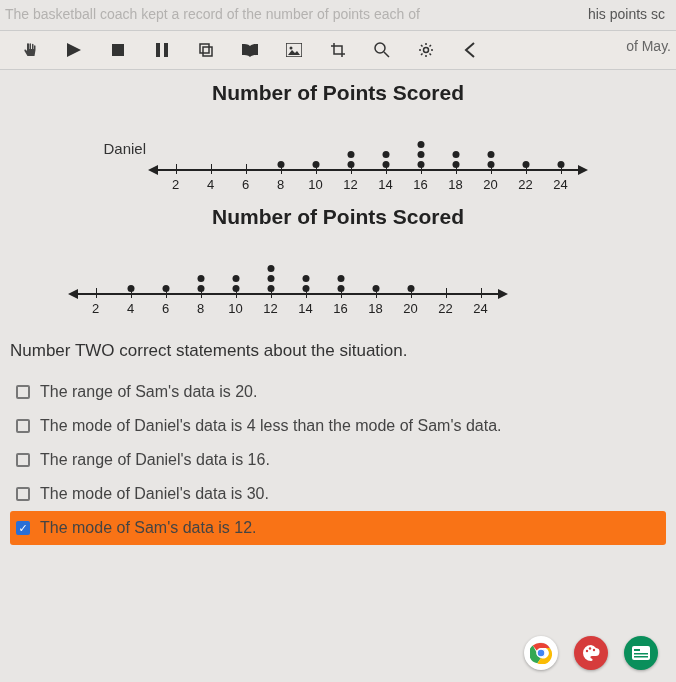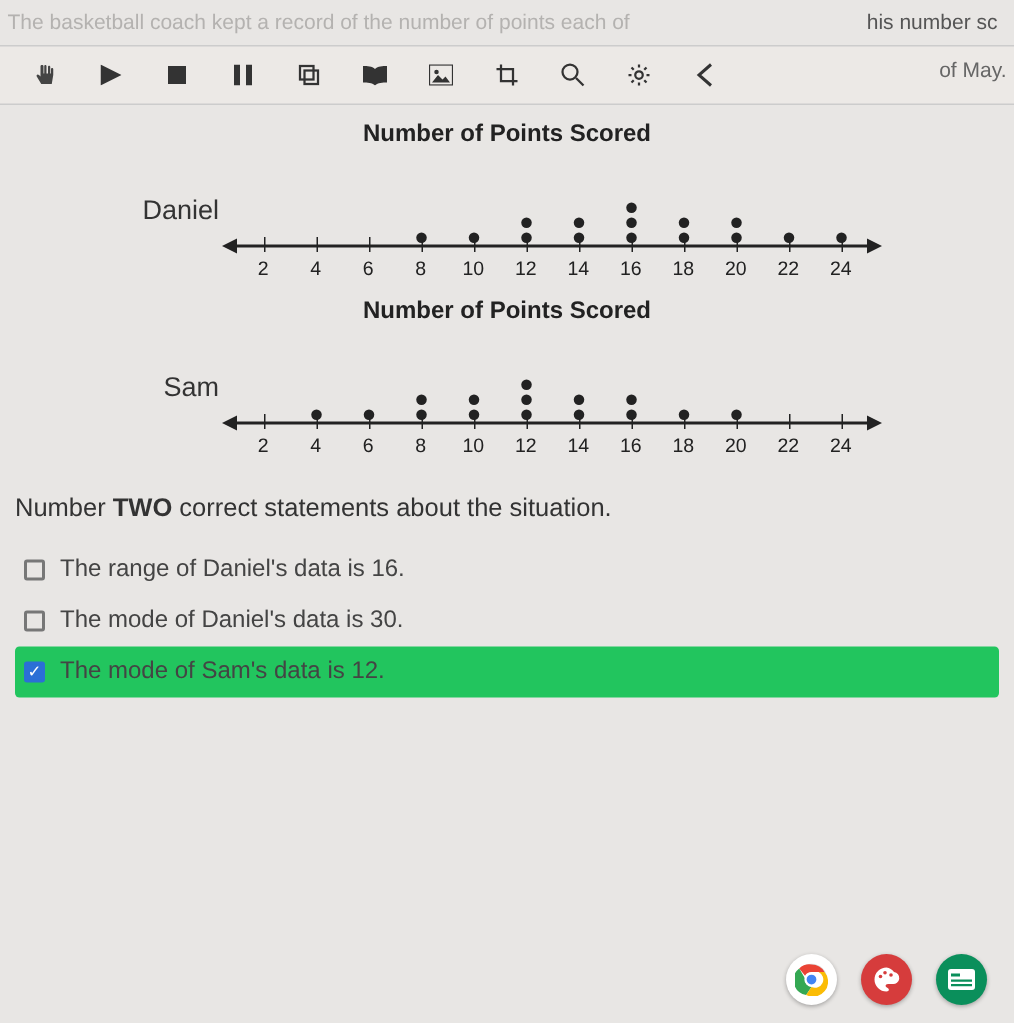--- a/index.html
+++ b/index.html
@@ -20,57 +20,57 @@
     border-top:1px solid #ccc; border-bottom:1px solid #ccc;
     display:flex; align-items:center; padding:0 20px; gap:24px;
     background:#ece9e6;
   }
   .toolbar .tb-icon { width:20px; height:20px; display:flex; align-items:center; justify-content:center; color:#333; }
   .tool-right-text { position:absolute; right:5px; top:38px; font-size:14px; color:#666; }
 
   .content { position:absolute; top:75px; left:0; width:676px; }
 
   .plot-wrap { position:relative; margin:0 auto; width:520px; }
-  .plot-title { text-align:center; font-weight:bold; font-size:16px; color:#222; margin:6px 0 4px 0;}
+  .plot-title { text-align:center; font-weight:bold; font-size:21px; color:#222; margin:6px 0 4px 0;}
   .plot-row { display:flex; align-items:flex-end; }
-  .plot-label { width:80px; font-size:18px; color:#333; padding-bottom:42px; text-align:right; padding-right:12px;}
+  .plot-label { width:80px; font-size:15px; color:#333; padding-bottom:42px; text-align:right; padding-right:12px;}
   .axis-area { position:relative; width:420px; height:90px; }
   .axis-line { position:absolute; left:0; right:0; top:60px; height:2px; background:#222; }
   .axis-line::before, .axis-line::after {
     content:""; position:absolute; top:-4px; width:0; height:0;
     border-top:5px solid transparent; border-bottom:5px solid transparent;
   }
   .axis-line::before { left:-10px; border-right:10px solid #222; }
   .axis-line::after  { right:-10px; border-left:10px solid #222; }
   .tick { position:absolute; top:55px; width:1px; height:10px; background:#222; }
   .tick-label { position:absolute; top:68px; font-size:13px; color:#222; transform:translateX(-50%); }
   .dot { position:absolute; width:7px; height:7px; background:#222; border-radius:50%; transform:translateX(-50%); }
 
   .instruction { margin:18px 12px 14px 10px; font-size:17px; color:#333; }
-  .instruction b { font-weight:bold; }
+  .instruction b { font-weight:normal; }
 
   .options { margin:0 10px; }
   .option { padding:8px 6px; font-size:16px; color:#444; display:flex; align-items:center; gap:10px; border-radius:3px;}
-  .option.selected { background:#22c55e; }
+  .option.selected { background:#f97316; }
   .checkbox { width:14px; height:14px; border:2px solid #777; border-radius:2px; display:inline-flex; align-items:center; justify-content:center; flex-shrink:0;}
   .checkbox.checked { background:#2b6fd6; border-color:#2b6fd6; }
   .checkbox.checked::after { content:"✓"; color:#fff; font-size:11px; line-height:1;}
 
   .float-icons { position:absolute; bottom:12px; right:18px; display:flex; gap:16px; }
   .float-icons .fi { width:34px; height:34px; border-radius:50%; display:flex; align-items:center; justify-content:center; font-size:18px; box-shadow:0 1px 3px rgba(0,0,0,.3);}
   .fi.chrome { background:#fff; }
   .fi.palette { background:#d63c3c; color:#fff; }
   .fi.card { background:#0a8f5b; color:#fff; }
 </style>
 </head>
 <body>
 
 <div class="header-text">
   <span class="faded">The basketball coach kept a record of the number of points each of</span>
-  <span class="right">his number sc</span>
+  <span class="right">his points sc</span>
 </div>
 
 <div class="toolbar">
   <span class="tb-icon">
       <svg width="16" height="16" viewBox="0 0 16 16">
         <path fill="#444" d="M5 2v7l-1-1c-1-1-2 0-1.5 1l3 5h7l1-6V4c0-1-1.5-1-1.5 0V7h-.5V2.5c0-1-1.5-1-1.5 0V7H9V2c0-1-1.5-1-1.5 0v5H7V2c0-1-2-1-2 0z"></path>
       </svg>
     </span>
   <span class="tb-icon">
       <svg width="14" height="14" viewBox="0 0 10 10">
@@ -177,21 +177,20 @@
             <div class="dot" style="left: 332.5px; top: 52px;"></div>
             <div class="dot" style="left: 332.5px; top: 42px;"></div>
             <div class="dot" style="left: 367.5px; top: 52px;"></div>
             <div class="dot" style="left: 402.5px; top: 52px;"></div>
           </div>
         </div>
       </div>
       <div class="plot-wrap">
         <div class="plot-title">Number of Points Scored</div>
         <div class="plot-row">
-          <div class="plot-label">Sam</div>
           <div class="axis-area">
             <div class="axis-line"></div>
             <div class="tick" style="left: 17.5px;"></div>
             <div class="tick-label" style="left: 17.5px;">2</div>
             <div class="tick" style="left: 52.5px;"></div>
             <div class="tick-label" style="left: 52.5px;">4</div>
             <div class="tick" style="left: 87.5px;"></div>
             <div class="tick-label" style="left: 87.5px;">6</div>
             <div class="tick" style="left: 122.5px;"></div>
             <div class="tick-label" style="left: 122.5px;">8</div>
@@ -229,20 +228,28 @@
           </div>
         </div>
       </div>
     </div>
   <div class="instruction">
     <span>Number </span><b>TWO</b><span> correct statements about the situation.</span>
   </div>
   <div class="options" id="options">
       <div class="option">
         <span class="checkbox"></span>
+        <span>The range of Sam's data is 20.</span>
+      </div>
+      <div class="option">
+        <span class="checkbox"></span>
+        <span>The mode of Daniel's data is 4 less than the mode of Sam's data.</span>
+      </div>
+      <div class="option">
+        <span class="checkbox"></span>
         <span>The range of Daniel's data is 16.</span>
       </div>
       <div class="option">
         <span class="checkbox"></span>
         <span>The mode of Daniel's data is 30.</span>
       </div>
       <div class="option selected">
         <span class="checkbox checked"></span>
         <span>The mode of Sam's data is 12.</span>
       </div>

